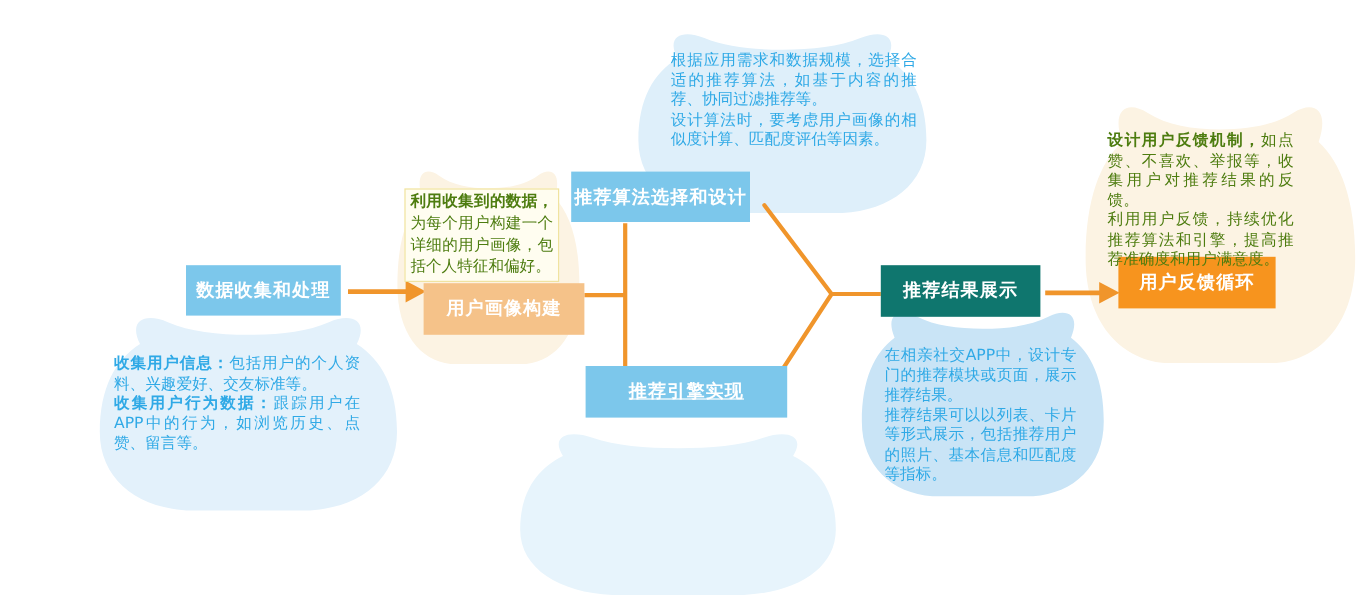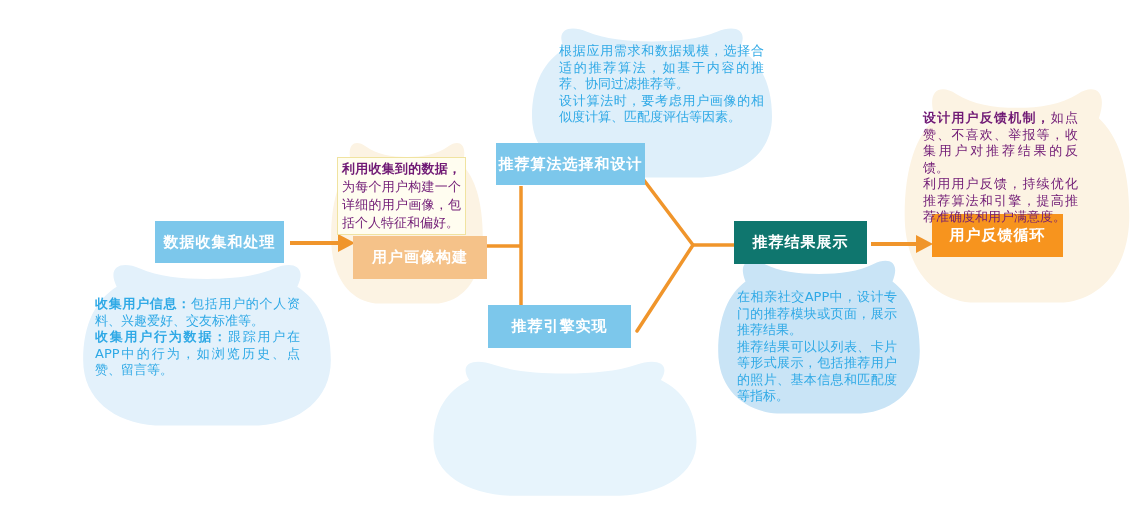--- a/index.html
+++ b/index.html
@@ -13,21 +13,21 @@
     position:absolute; display:flex; align-items:center; justify-content:center;
     color:#ffffff; font-weight:bold; font-size:15px; letter-spacing:1px;
     text-align:center; white-space:nowrap;
   }
   .node-blue   { background:#7CC7EB; }
   .node-blue-strong { background:#0f766e; }
   .node-orange-light { background:#F5C289; }
   .node-orange-strong { background:#F7941E; }
   .note { position:absolute; font-size:13px; line-height:16.5px; text-align:justify; }
   .note-blue   { color:#2FA9E6; }
-  .note-orange { color:#701a75; }
+  .note-orange { color:#4d7c0f; }
   .para { margin:0; }
   .para.gap { }
   .callout {
     background:#FFFDF0; border:1px solid #F0E3A0; padding:2px 4px;
     line-height:18px;
   }
   b.lead { font-weight:bold; }
 </style>
 </head>
 <body>
@@ -59,22 +59,22 @@
     <path d="M487,246 L521,246" stroke="#F0952B" stroke-width="3.5" fill="none"></path>
     <path d="M521,186 L521,306" stroke="#F0952B" stroke-width="3.5" fill="none"></path>
     <path d="M637,171 L693,245 L637,331" stroke="#F0952B" stroke-width="3.5" fill="none" stroke-linejoin="round" stroke-linecap="round"></path>
     <path d="M693,245 L734,245" stroke="#F0952B" stroke-width="3.5" fill="none"></path>
     <line x1="871" y1="244" x2="918" y2="244" stroke="#F0952B" stroke-width="4"></line>
     <polygon points="916,235 933,244 916,253" fill="#F0952B"></polygon>
   </svg>
 
   <div class="node node-blue" style="left:155px;top:221px;width:129px;height:42px;">数据收集和处理</div>
   <div class="node node-orange-light" style="left:353px;top:236px;width:134px;height:43px;">用户画像构建</div>
-  <div class="node node-blue" style="left:496px;top:143px;width:149px;height:42px;">推荐算法选择和设计</div>
-  <div class="node node-blue" style="left:488px;top:305px;width:143px;height:43px;">推荐引擎实现</div>
+  <div class="node node-blue" style="left:476px;top:143px;width:149px;height:42px;">推荐算法选择和设计</div>
+  <div class="node node-blue" style="left:488px;top:305px;width:168px;height:43px;text-decoration:underline;">推荐引擎实现</div>
   <div class="node node-blue-strong" style="left:734px;top:221px;width:133px;height:43px;">推荐结果展示</div>
   <div class="node node-orange-strong" style="left:932px;top:214px;width:131px;height:43px;">用户反馈循环</div>
 
   <div class="note note-blue" style="left:95px;top:296px;width:205px;">
     <div class="para"><b class="lead">收集用户信息：</b><span>包括用户的个人资料、兴趣爱好、交友标准等。</span></div>
     <div class="para gap"><b class="lead">收集用户行为数据：</b><span>跟踪用户在APP中的行为，如浏览历史、点赞、留言等。</span></div>
   </div>
 
   <div class="note note-orange callout" style="left:337px;top:157px;width:119px;">
     <div class="para"><b class="lead">利用收集到的数据，</b><span>为每个用户构建一个详细的用户画像，包括个人特征和偏好。</span></div>

